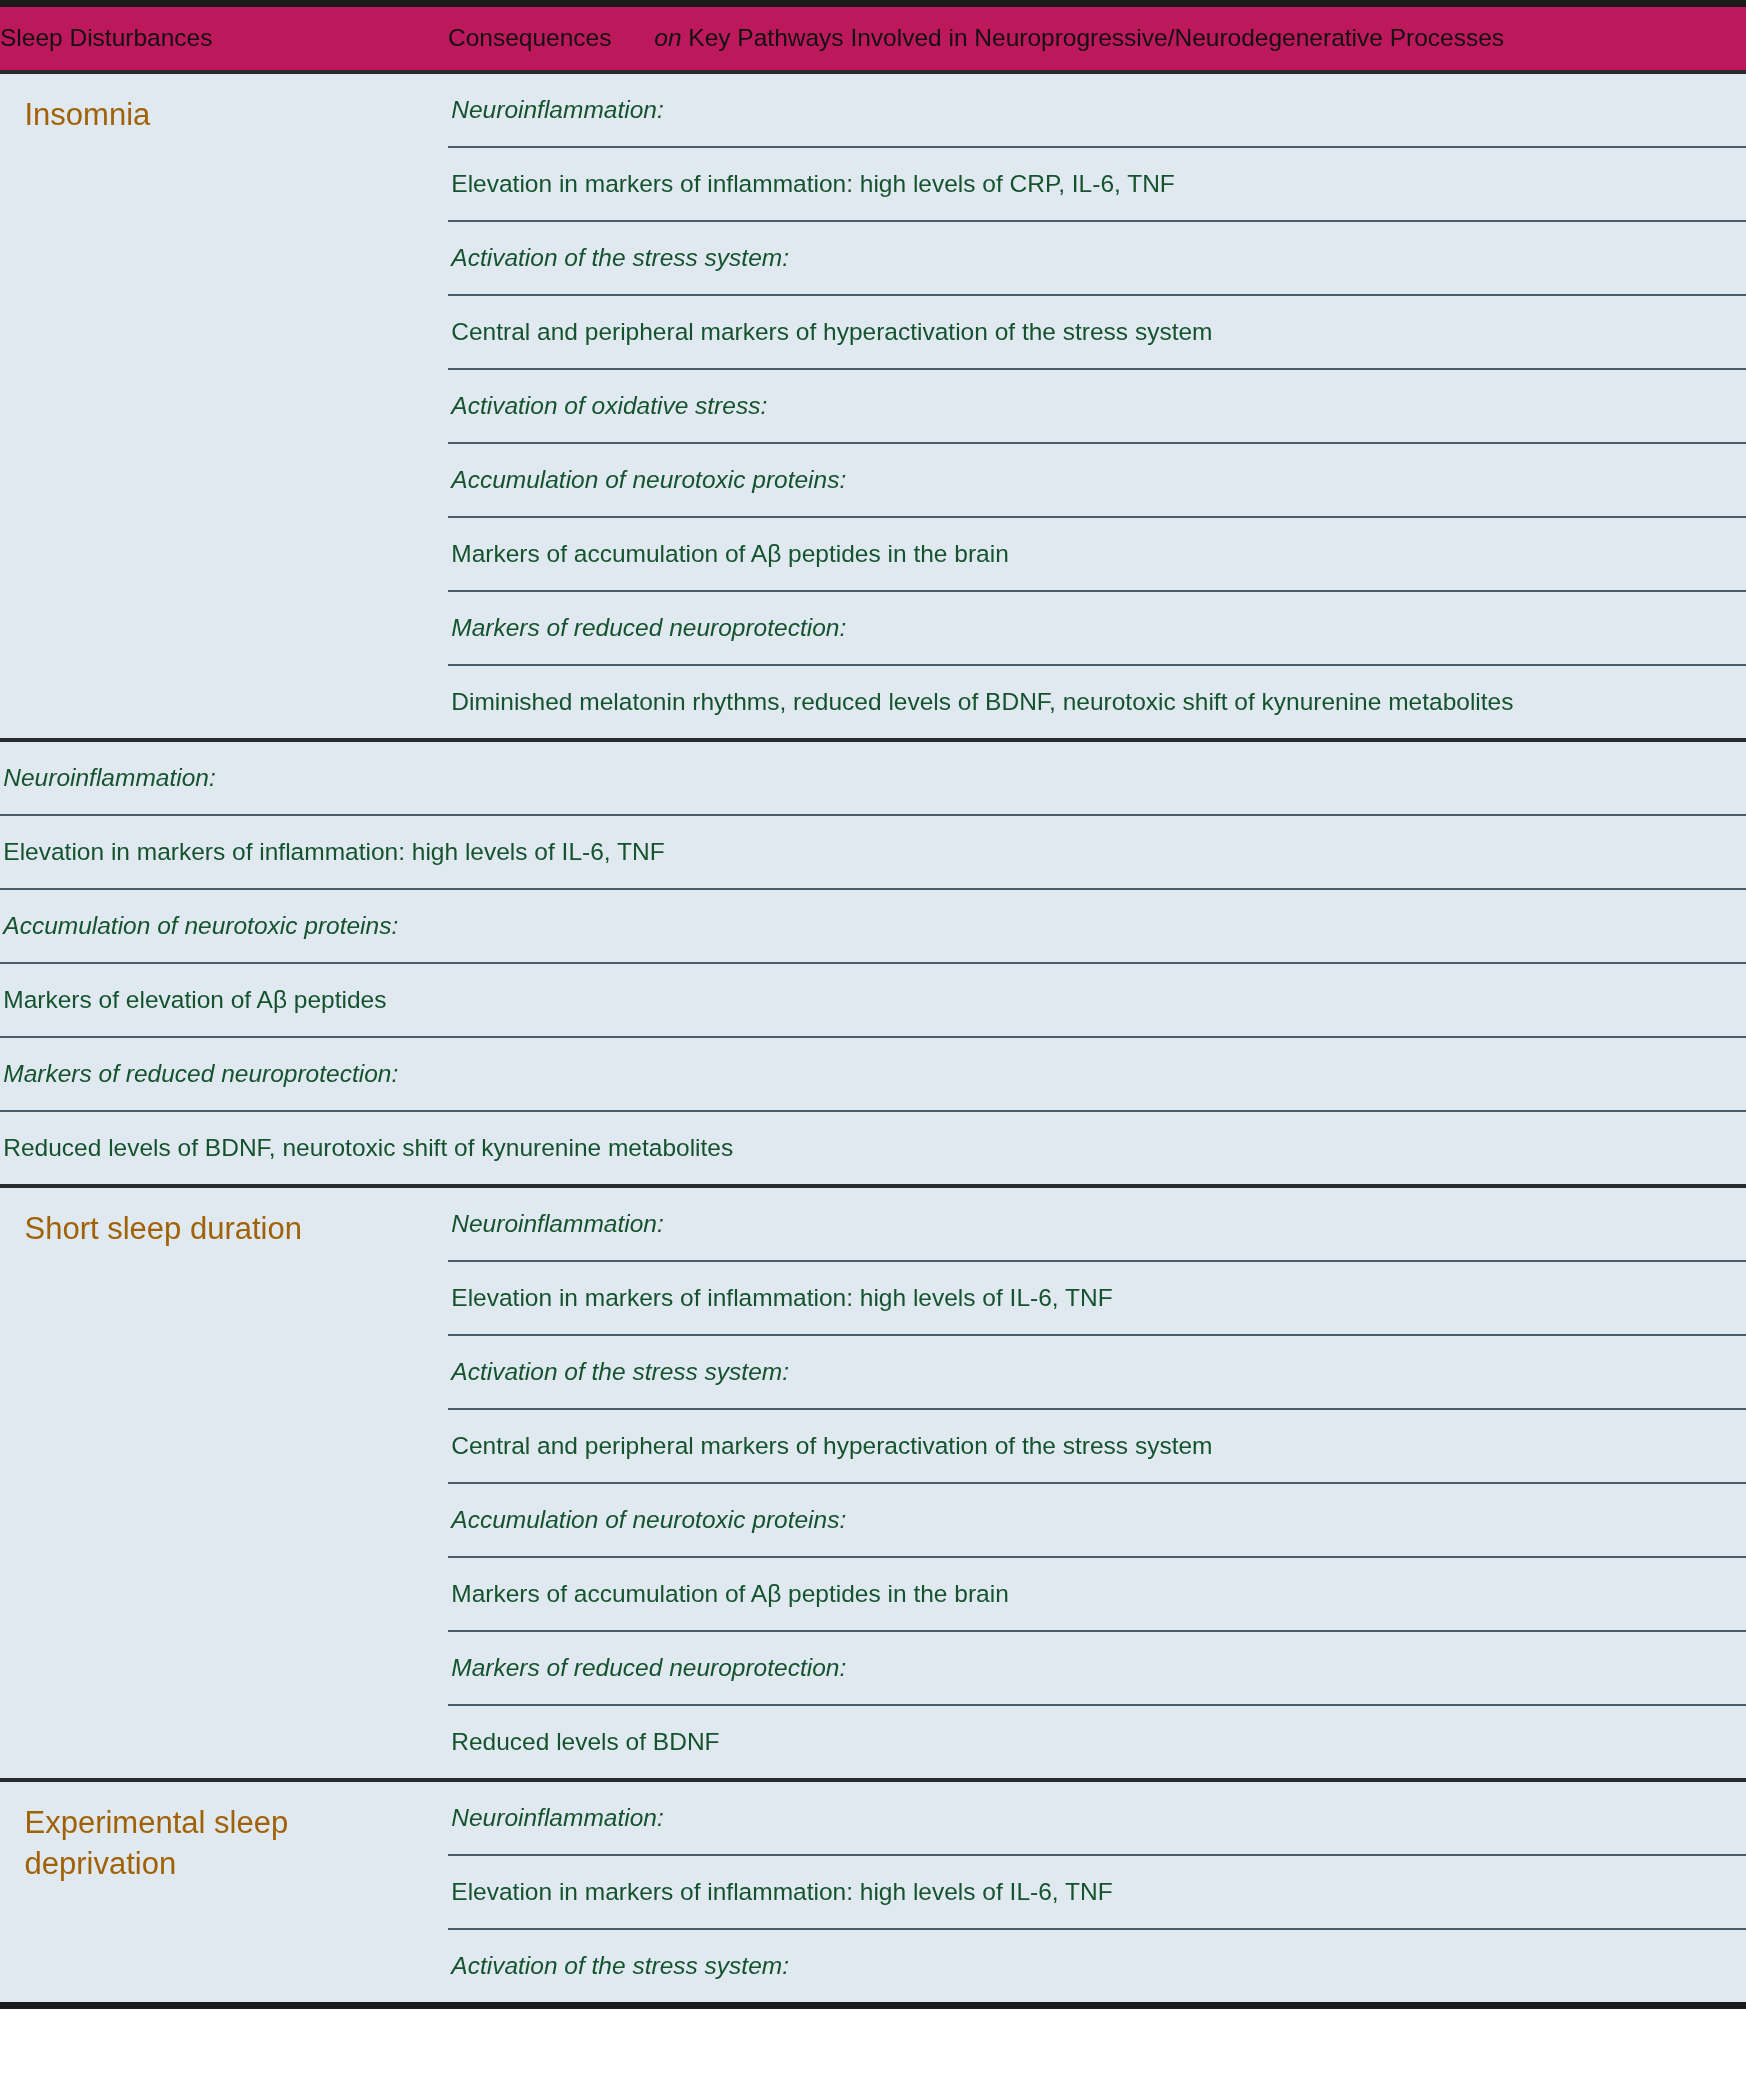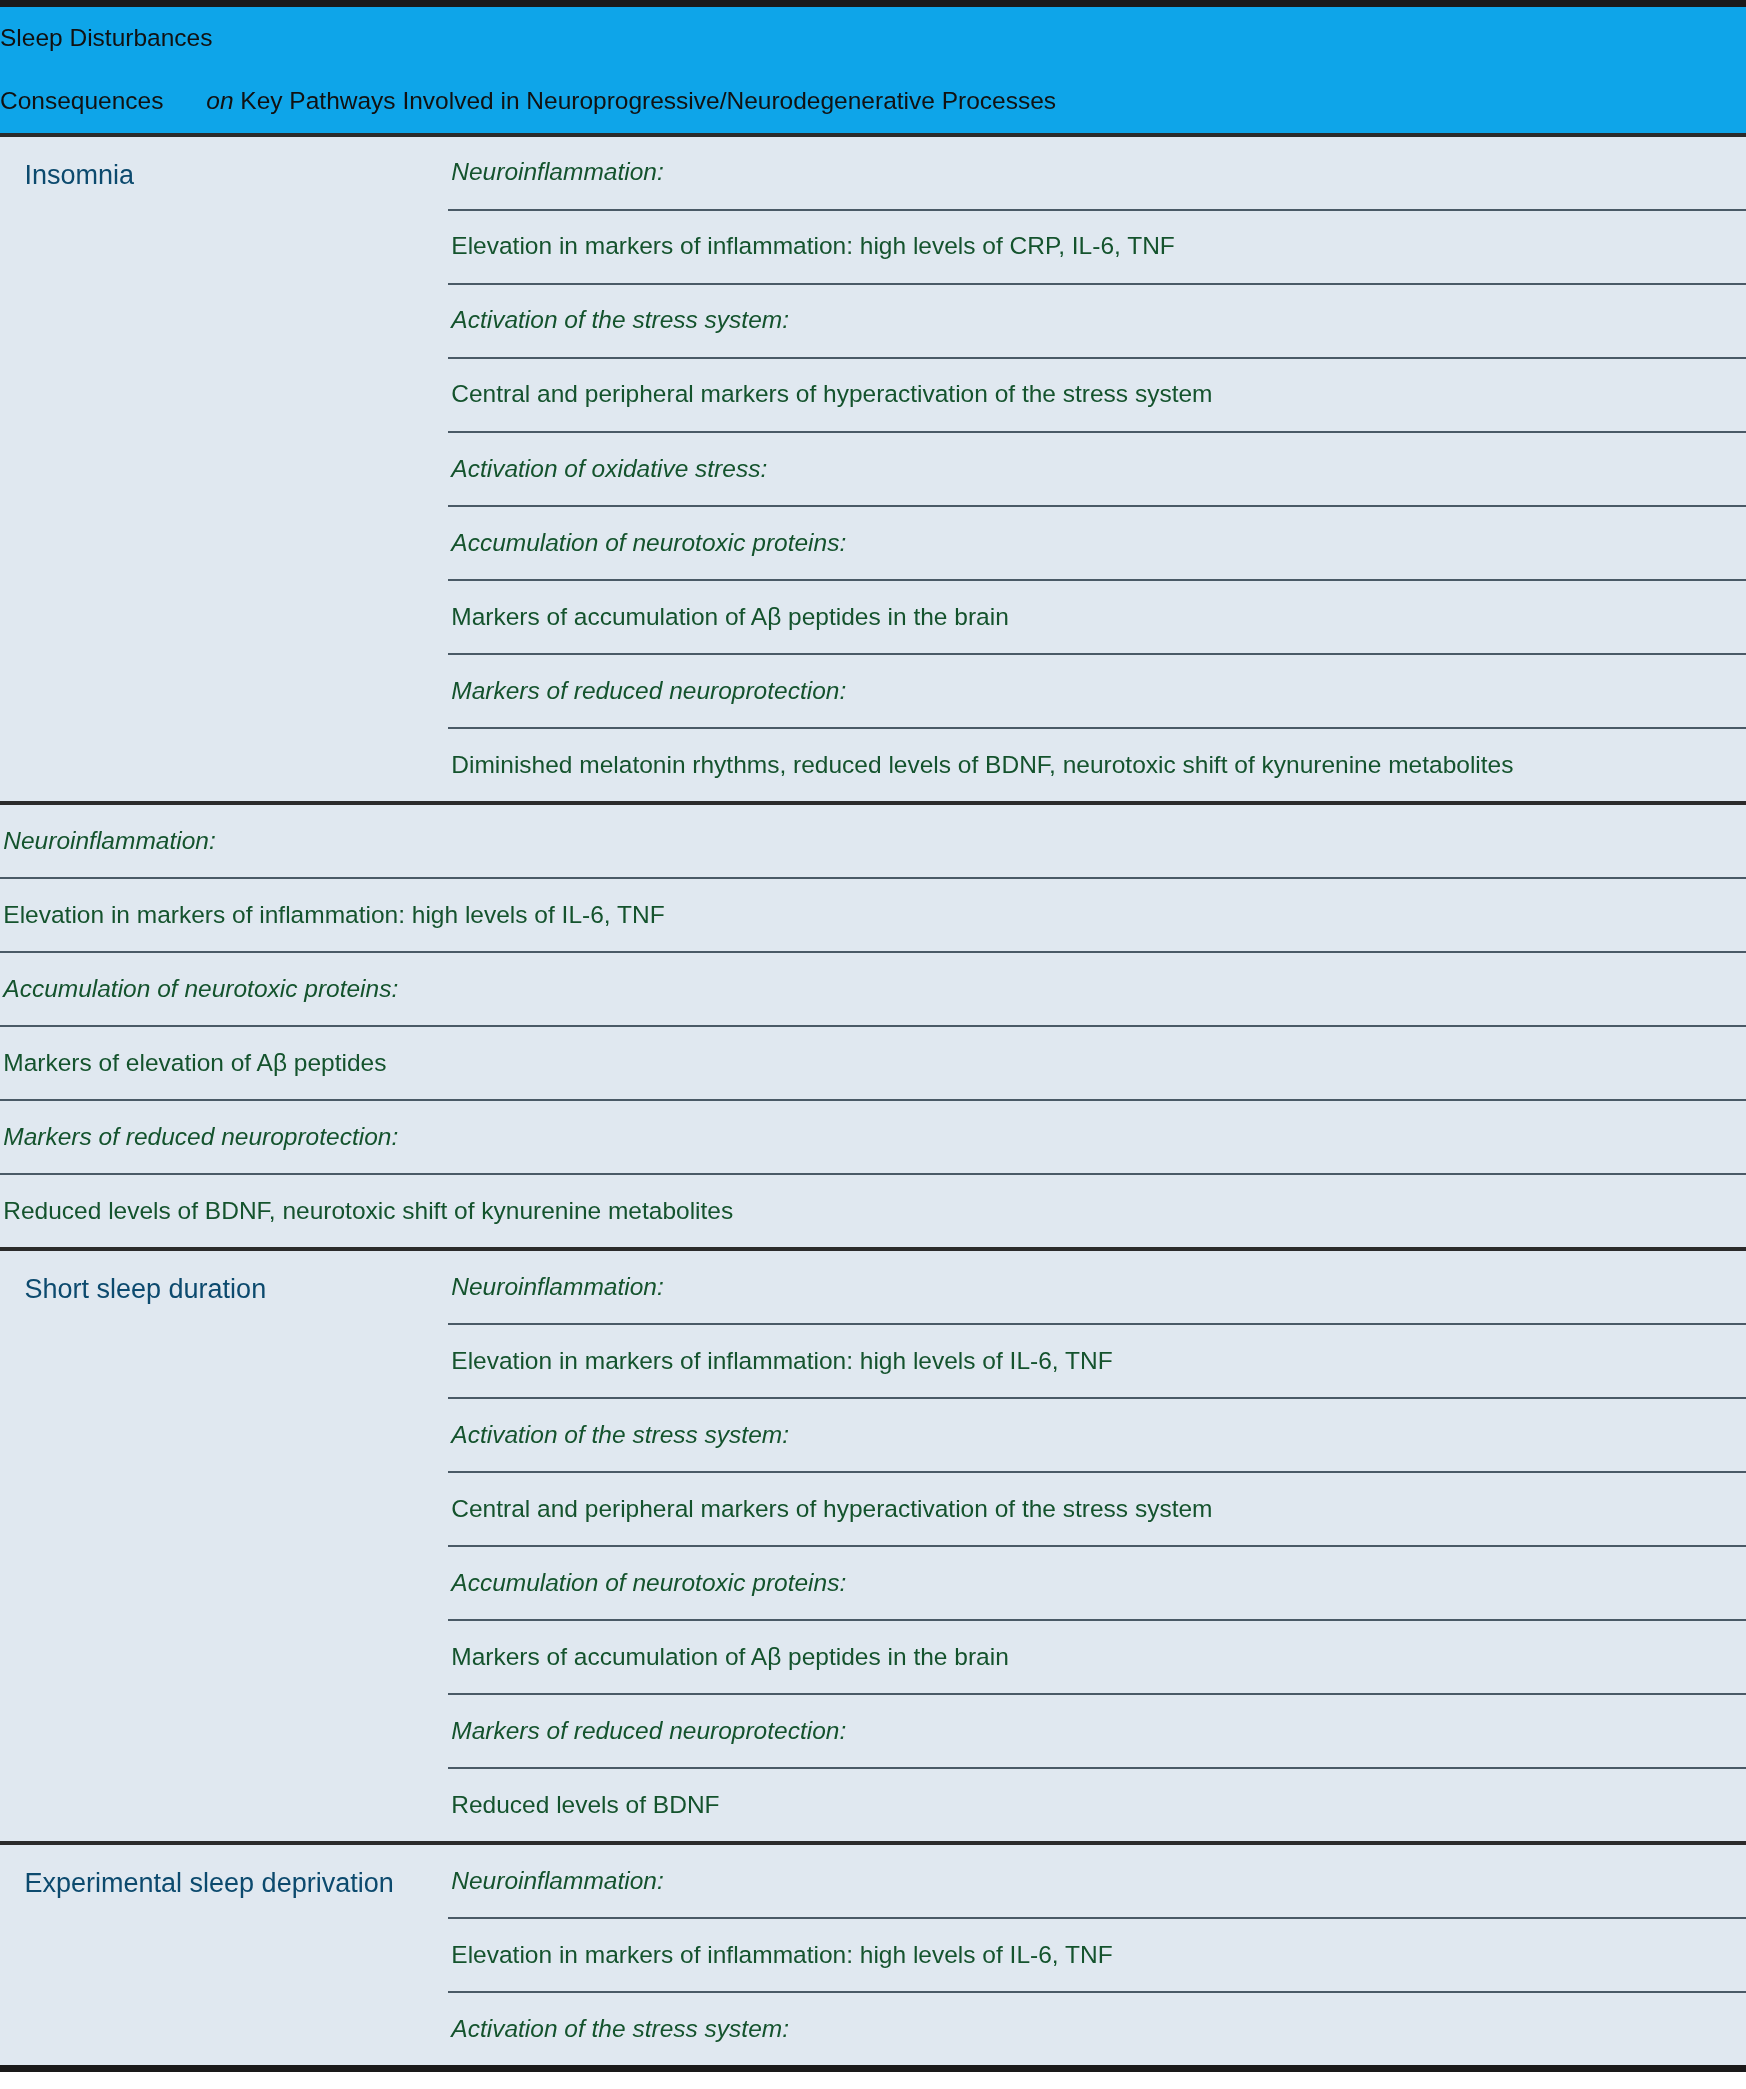--- a/index.html
+++ b/index.html
@@ -17,24 +17,23 @@
   .table-wrap {
     width: 1746px;
     box-sizing: border-box;
     background: #e0e8f0;
     border-top: 7.4px solid #1a1a1a;
     border-bottom: 7.4px solid #1a1a1a;
   }
 
   
   .thead {
-    background: #0ea5e9;
+    background: #be185d;
     border-bottom: 4.1px solid #2b2b2b;
     display: flex;
-    flex-direction: column;
   }
   .thead .th {
     font-size: 24.5px;
     line-height: 1.3;
     padding: 14.7px 16.4px 16.4px 0;
     color: #111;
   }
   .th-left  { width: 448px; box-sizing: border-box; padding-left: 24.5px; }
   .th-right { flex: 1; box-sizing: border-box; padding-left: 3.3px; }
   .th-right i { font-style: italic; margin-left: 36px; }
@@ -44,23 +43,23 @@
     display: flex;
     align-items: stretch;
     border-top: 4.1px solid #2b2b2b;
   }
   .section:first-of-type { border-top: none; }
 
   .cell-label {
     width: 448px;
     box-sizing: border-box;
     padding: 21px 16.4px 0 24.5px;
-    font-size: 27px;
+    font-size: 31px;
     line-height: 1.3;
-    color: #0c4a6e;
+    color: #a16207;
   }
 
   .cell-items {
     flex: 1;
     box-sizing: border-box;
     padding: 0;
   }
 
   .item {
     font-size: 24.5px;

